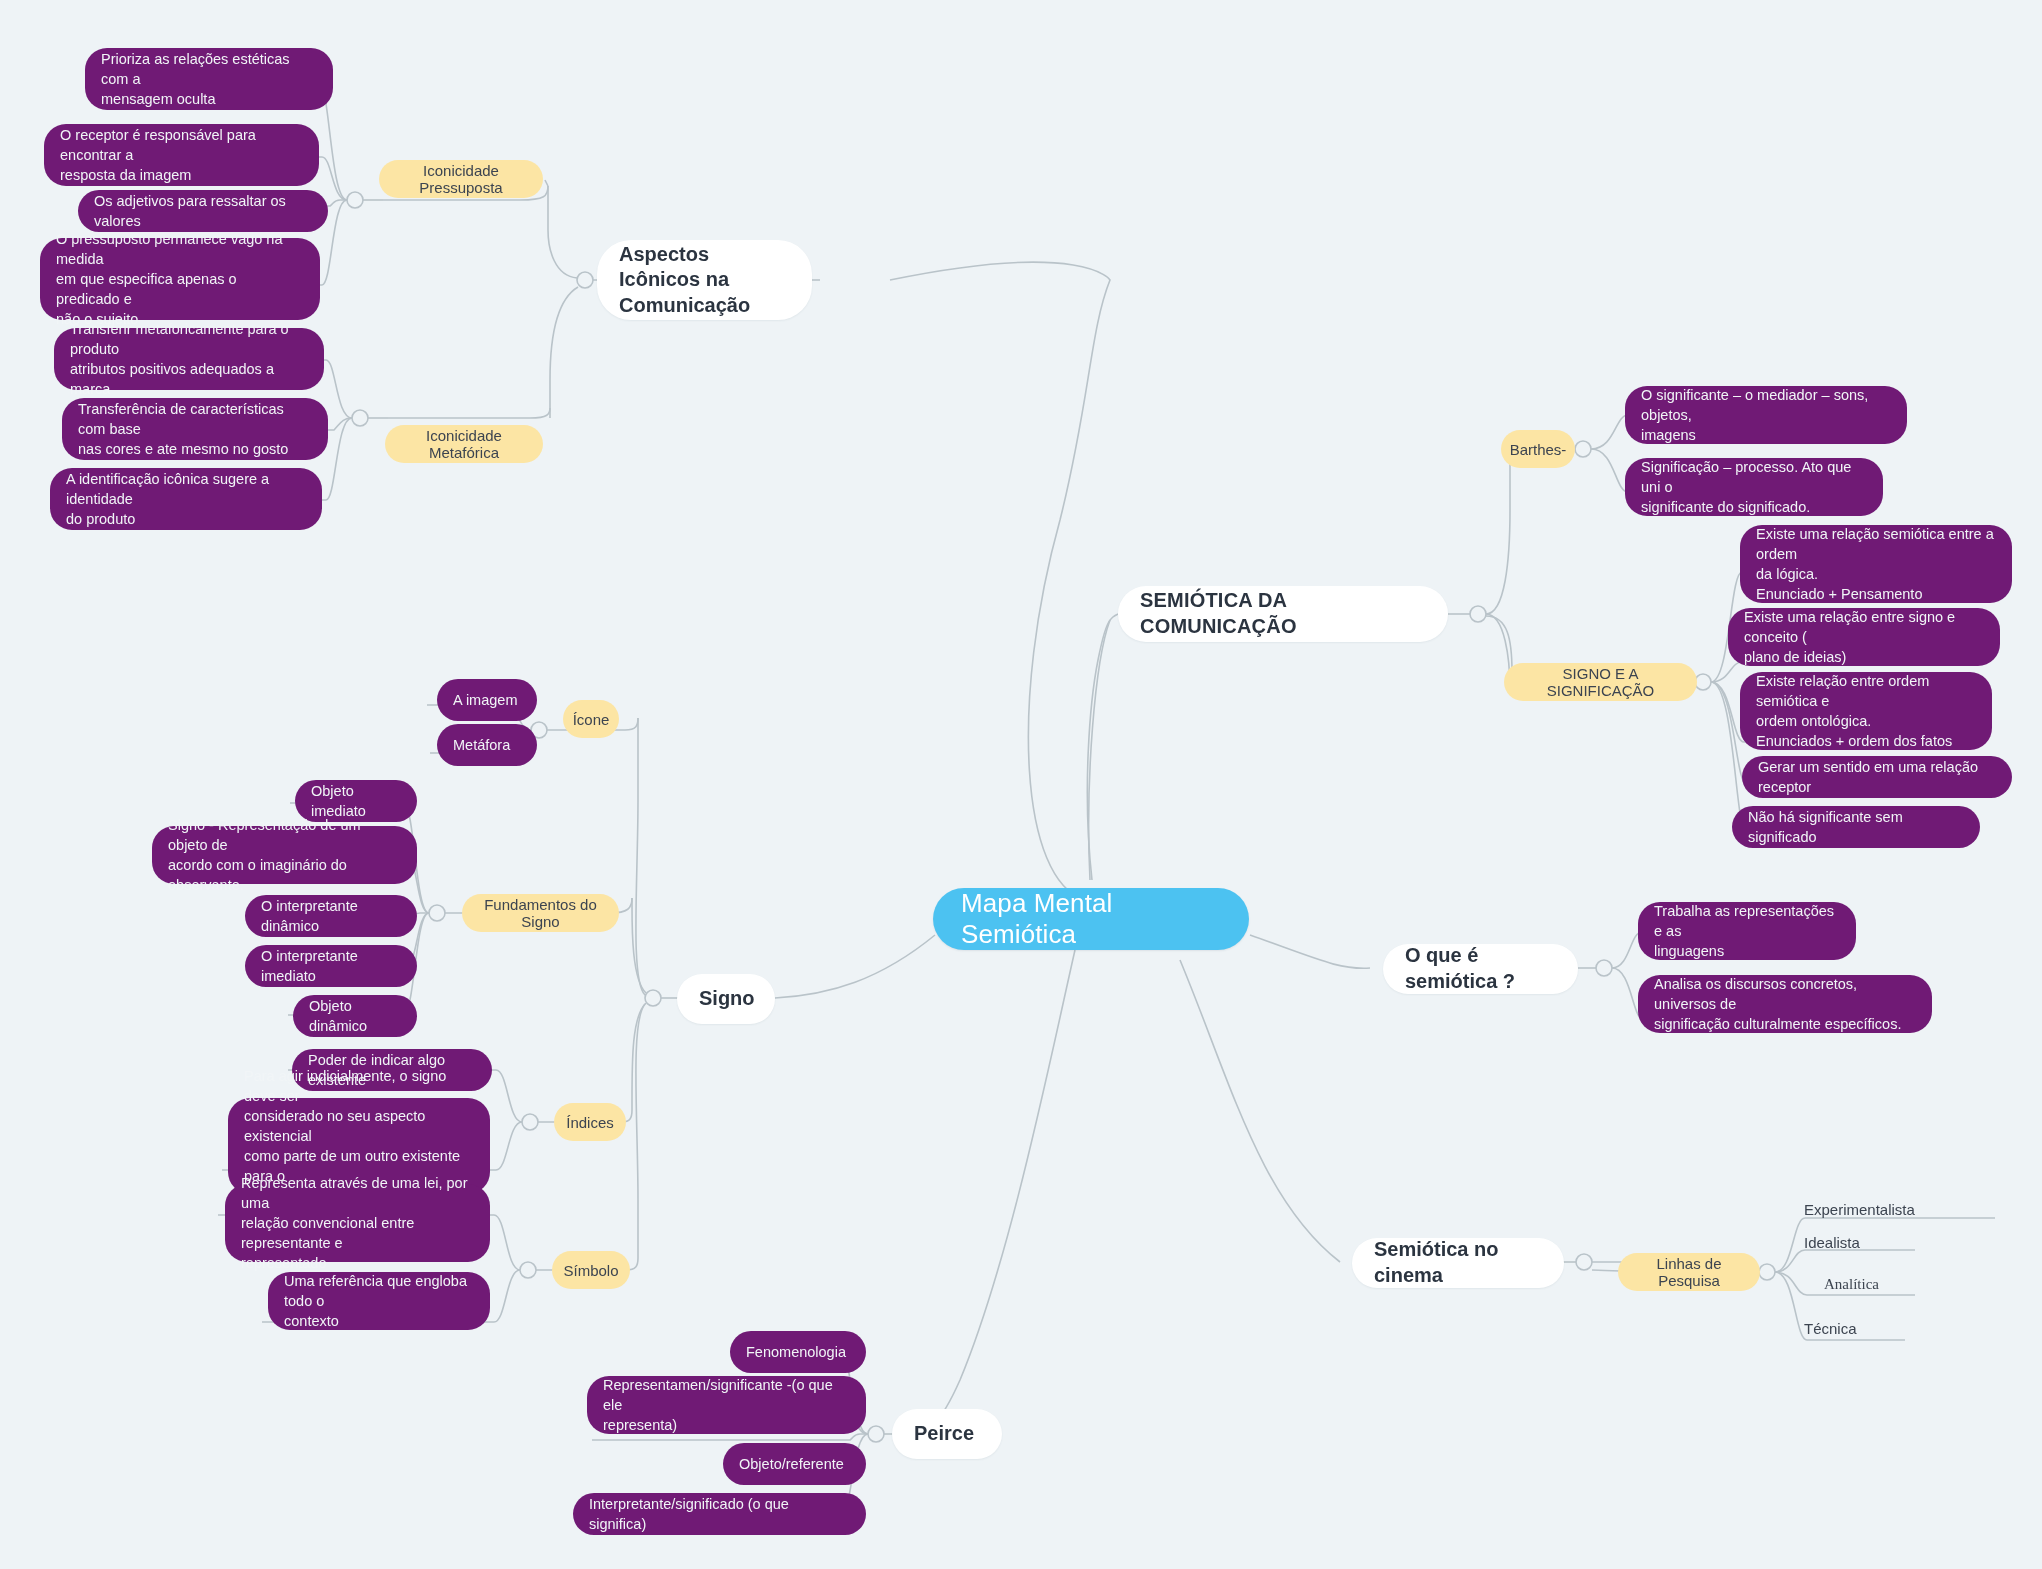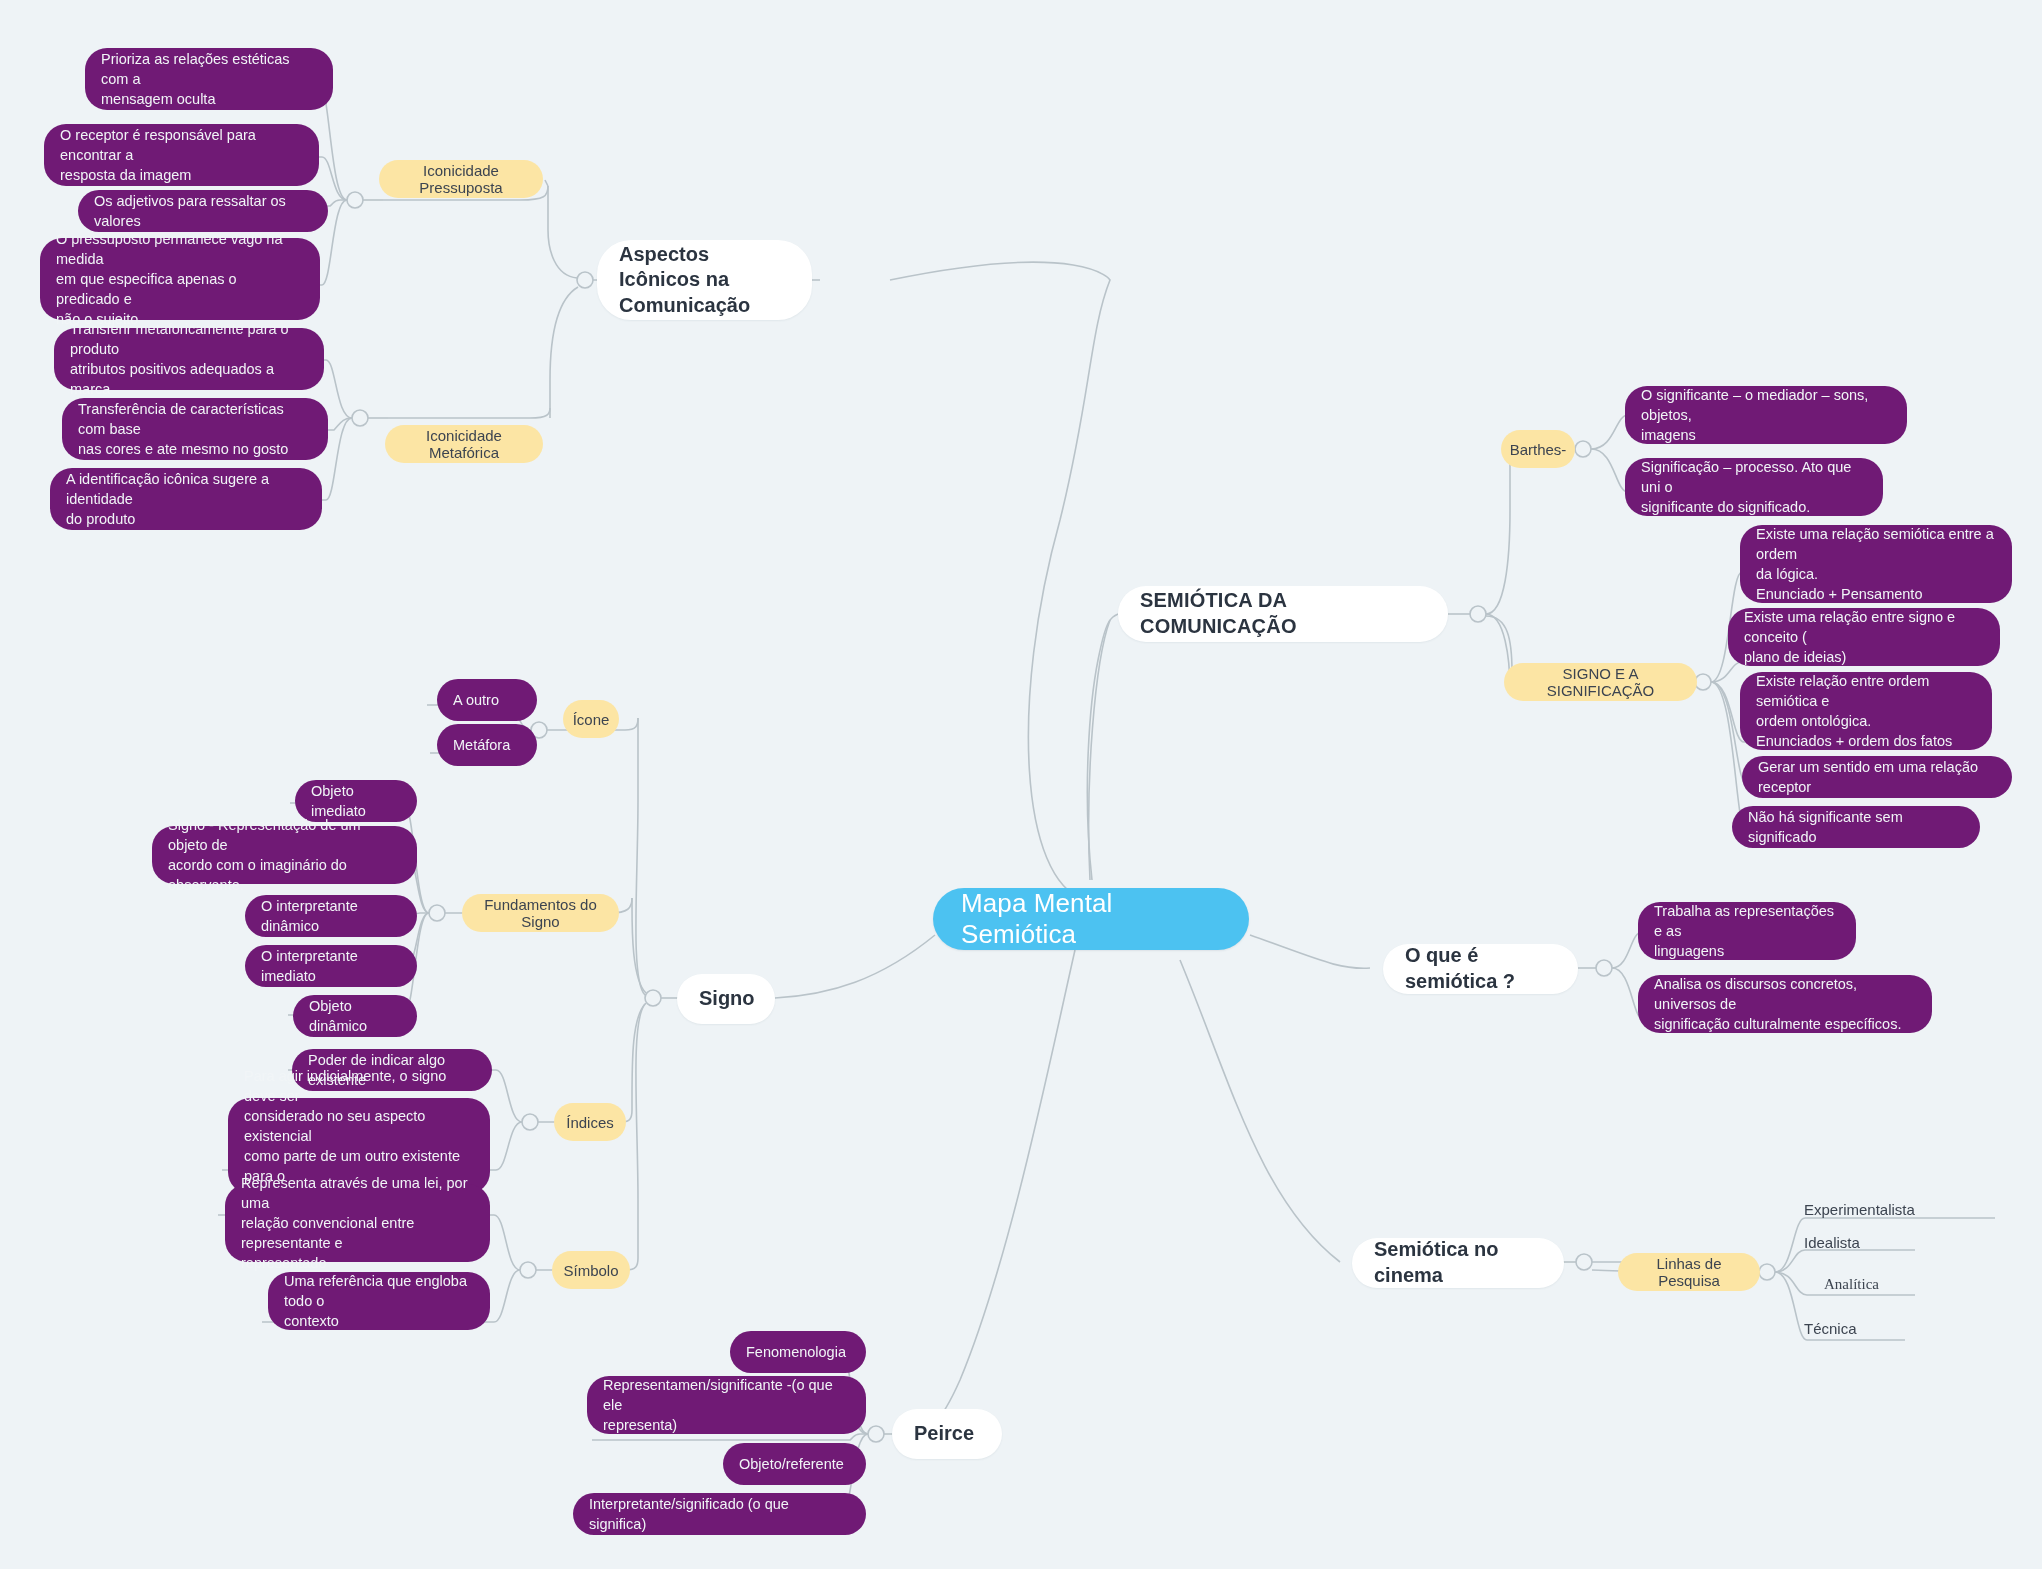--- a/index.html
+++ b/index.html
@@ -333,21 +333,21 @@
   </div>
 
   <div class="node l1" style="left:677px; top:974px; width:98px; height:50px;">
     <span>Signo</span>
   </div>
 
   <div class="node l2" style="left:563px; top:700px; width:56px; height:38px;">
     <span>Ícone</span>
   </div>
   <div class="node leaf" style="left:437px; top:679px; width:100px; height:42px;">
-    <span>A outro</span>
+    <span>A imagem</span>
   </div>
   <div class="node leaf" style="left:437px; top:724px; width:100px; height:42px;">
     <span>Metáfora</span>
   </div>
 
   <div class="node l2" style="left:462px; top:894px; width:157px; height:38px;">
     <span>Fundamentos do Signo</span>
   </div>
   <div class="node leaf" style="left:295px; top:780px; width:122px; height:42px;">
     <span>Objeto imediato</span>

